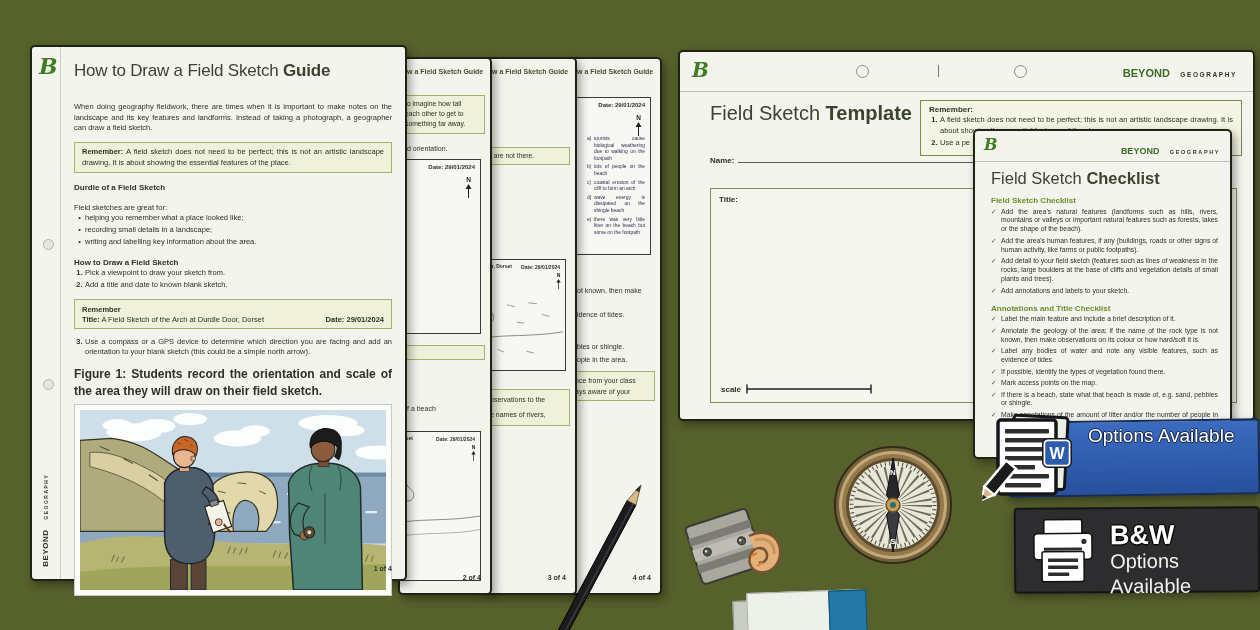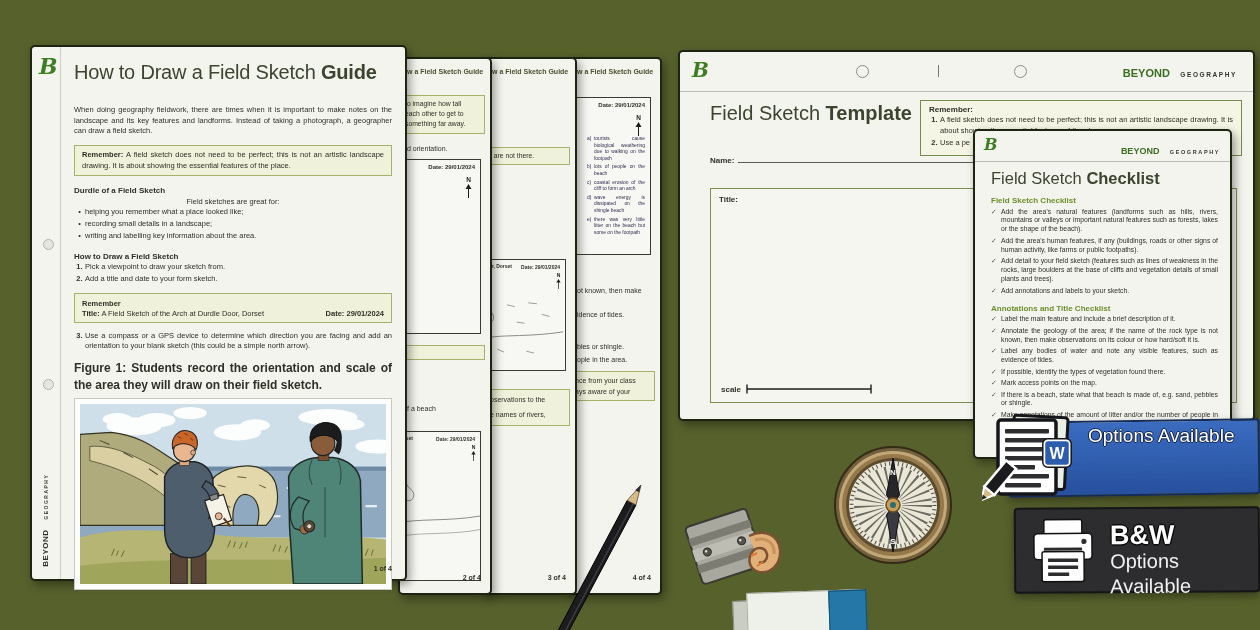--- a/index.html
+++ b/index.html
@@ -14,28 +14,28 @@
   #guide-page { left:30px; top:45px; width:377px; height:536px; z-index:5; }
   .margin-line { position:absolute; left:28px; top:0; bottom:0; width:1px; background:#cfcfc7; }
   .hole { position:absolute; width:11px; height:11px; border-radius:50%; background:#e6e6e0; border:1px solid #b3b3ab; }
   .logo-b { position:absolute; font-family:"DejaVu Serif", serif; font-style:italic; font-weight:bold; color:#3e7d23; }
   .vbrand { position:absolute; left:5px; bottom:12px; writing-mode:vertical-rl; transform:rotate(180deg);
             color:#2d3126; white-space:nowrap; }
   .vbrand .b1 { font-weight:bold; font-size:8px; letter-spacing:.5px; }
   .vbrand .b2 { font-size:5px; letter-spacing:1.5px; margin-top:5px; font-weight:bold; color:#3a3f30; }
 
   .guide-content { position:absolute; left:42px; right:13px; top:14px; color:#2d3126; }
-  .guide-title { font-size:20px; font-weight:400; color:#3c4430; letter-spacing:-.2px; }
+  .guide-title { font-size:17px; font-weight:400; color:#3c4430; letter-spacing:-.2px; }
   .guide-title b { font-weight:700; }
   .body-text { font-size:7.5px; line-height:1.42; text-align:justify; margin-top:21px; }
   .cream-box { background:#f0f1da; border:1px solid #a6b269; padding:4px 7px; margin-top:8px; }
   .cream-box .body-text { margin-top:0; }
   .inline-b { font-weight:700; }
   .section-h { font-size:8px; font-weight:700; margin-top:10px; color:#2d3126; }
-  .plain-line { font-size:7.5px; margin-top:2px;text-align:center; }
+  .plain-line { font-size:7.5px; margin-top:11px; }
   .li-row { display:flex; font-size:7.5px; line-height:1.45; margin-top:1px; }
   .li-row .marker { width:11px; flex:0 0 11px; text-align:center; }
   .li-row .li-text { flex:1; text-align:justify; }
   .ex-row { display:flex; justify-content:space-between; font-size:7.5px; margin-top:1px; }
   .figure-caption { font-size:12px; font-weight:700; text-align:justify; margin-top:8px; line-height:1.4; }
   .figure-frame { margin-top:4px; background:#fcfcfa; border:1px solid #c9c9c3; padding:5px; height:192px; }
   .figure-frame svg { width:100%; height:100%; display:block; }
   .pagenum { position:absolute; right:13px; bottom:7px; font-size:7px; font-weight:700; color:#2d3126; }
 
   
@@ -268,21 +268,21 @@
           <span class="li-text">writing and labelling key information about the area.</span>
         </div>
 
       <div class="section-h">How to Draw a Field Sketch</div>
       <div class="li-row">
           <span class="marker inline-b">1.</span>
           <span class="li-text">Pick a viewpoint to draw your sketch from.</span>
         </div>
       <div class="li-row">
           <span class="marker inline-b">2.</span>
-          <span class="li-text">Add a title and date to your form sketch.</span>
+          <span class="li-text">Add a title and date to known blank sketch.</span>
         </div>
 
       <div class="cream-box">
         <div class="ex-row">
             <span class="inline-b">Remember</span>
           </div>
         <div class="ex-row">
           <span><span class="inline-b">Title:</span><span> A Field Sketch of the Arch at Durdle Door, Dorset</span></span>
           <span><span class="inline-b">Date:</span><span class="inline-b"> 29/01/2024</span></span>
         </div>

